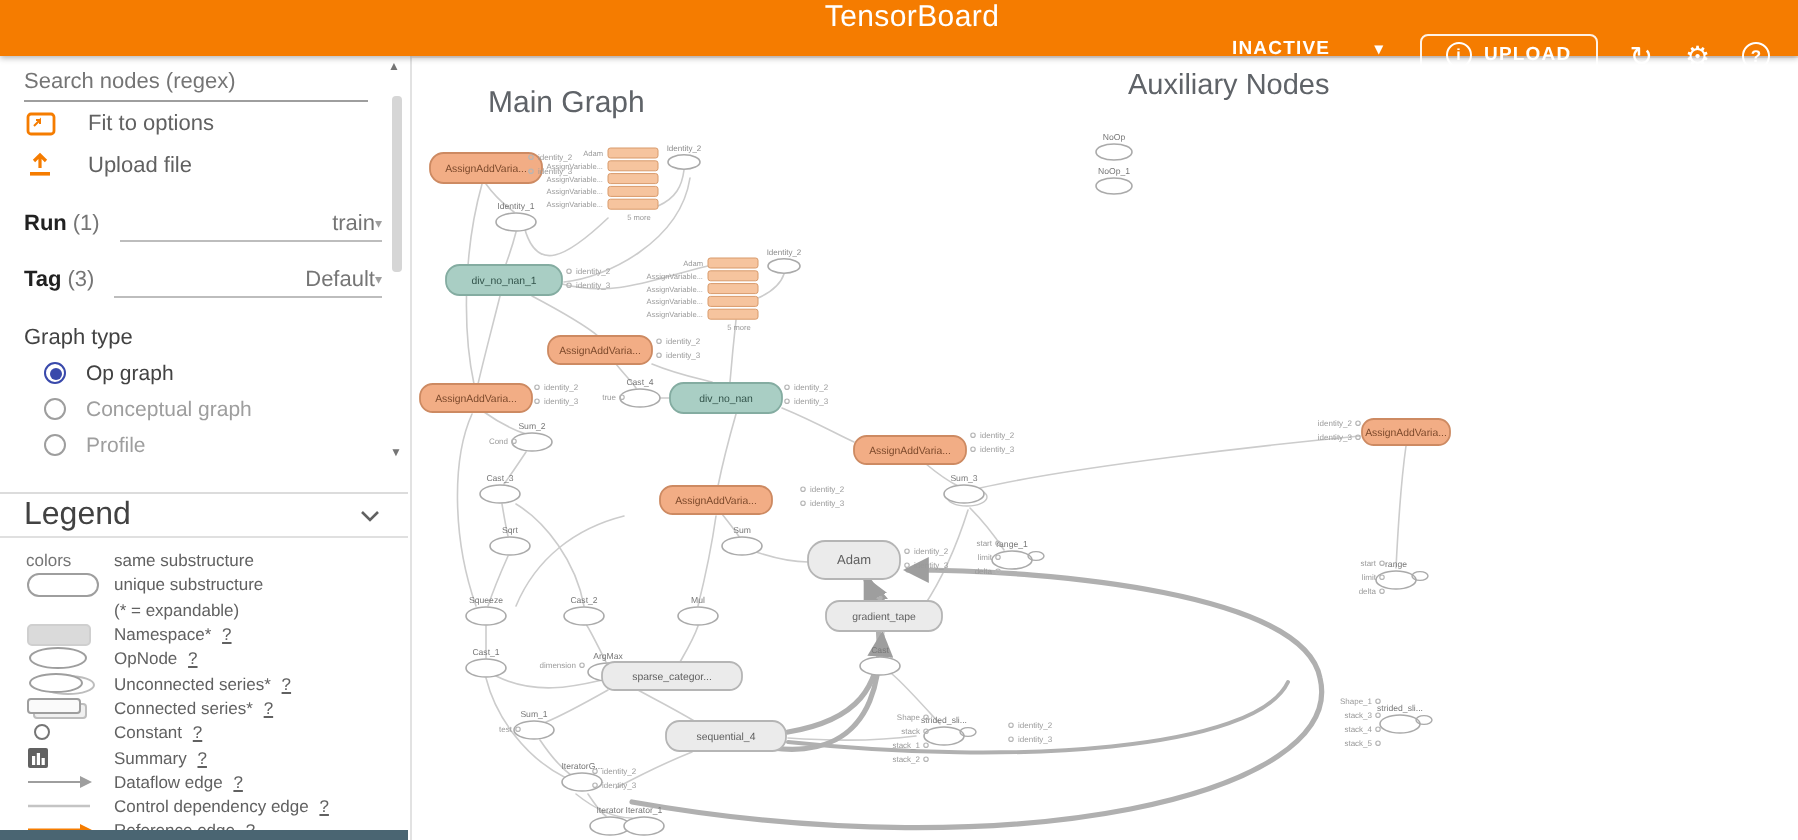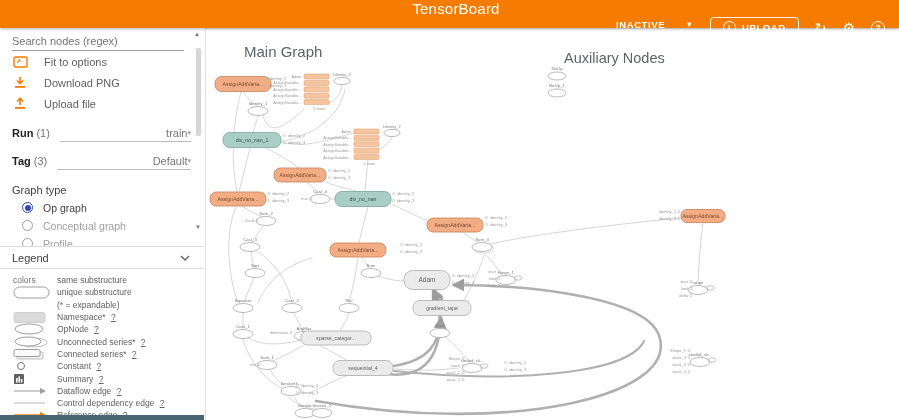--- a/index.html
+++ b/index.html
@@ -51,32 +51,32 @@
   .sb-clipped{height:8px;overflow:hidden;margin:21px 0 0 12px;font-size:11px;color:#616161;}
   .sb-scrollbar{position:absolute;right:2px;top:2px;width:12px;text-align:center;}
   .sb-arrow{font-size:6px;color:#757575;line-height:8px;}
   .sb-thumb{position:absolute;right:4px;top:20px;width:5px;height:88px;background:#d6d6d6;border-radius:2px;}
   .sb-arrow-dn{position:absolute;right:4px;top:196px;font-size:6px;color:#757575;}
   
   .legend-panel{position:absolute;left:0;top:218px;width:204px;height:174px;background:#fff;
                 border-top:1px solid #dcdcdc;}
   .lg-header{height:21px;border-bottom:1px solid #e0e0e0;display:flex;align-items:center;
              justify-content:space-between;padding:0 14px 0 12px;cursor:pointer;}
-  .lg-title{font-size:11px;color:#424242;}
+  .lg-title{font-size:16px;color:#424242;}
   .lg-items{padding:5px 0 0 13px;}
   .lg-row{display:flex;align-items:center;height:12.3px;}
   .lg-icon{width:44px;display:flex;align-items:center;}
   .lg-icon .colors-word{font-size:8.5px;color:#757575;}
   .lg-label{font-size:8.5px;color:#616161;white-space:nowrap;}
   .lg-help{text-decoration:underline;color:#616161;margin-left:3px;cursor:pointer;}
   .lg-strip{position:absolute;left:0;bottom:0;width:204px;height:6px;background:#4a6572;}
   
   .main{position:absolute;left:206px;top:28px;width:693px;height:392px;background:#fff;border-top:1px solid #f3e9e2;}
   .mg-title{position:absolute;left:38px;top:14px;font-size:15px;color:#5f6368;}
-  .aux-title{position:absolute;left:358px;top:21px;font-size:14.5px;color:#5f6368;}
+  .aux-title{position:absolute;left:358px;top:6px;font-size:14.5px;color:#5f6368;}
   #graph{position:absolute;left:2px;top:0;}
 </style>
 </head>
 <body>
 
 <div class="app">
 
   <div class="topbar">
     <div class="tb-title">TensorBoard</div>
     <div class="tb-right">
@@ -100,29 +100,20 @@
     </div>
     <div id="sb-actions">
         <div class="sb-action">
           <span class="ic">
             <svg width="15" height="12">
               <rect x="1" y="1" width="13" height="10" rx="1.5" fill="none" stroke="#f57c00" stroke-width="1.4"></rect>
               <path d="M4 7 L7 4 L7 6 M7 4 L5 4" stroke="#f57c00" stroke-width="1" fill="none"></path>
             </svg>
           </span>
                  <span class="lb">Fit to options</span>
-        </div>
-        <div class="sb-action">
-          <span class="ic">
-            <svg width="12" height="13">
-              <path d="M6 1 V7 M3 4.5 L6 7.5 L9 4.5" stroke="#f57c00" stroke-width="1.6" fill="none"></path>
-              <rect x="1" y="10" width="10" height="1.8" fill="#f57c00"></rect>
-            </svg>
-          </span>
-                 <span class="lb">Download PNG</span>
         </div>
         <div class="sb-action">
           <span class="ic">
             <svg width="12" height="13">
               <path d="M6 8 V1.5 M3 4.5 L6 1.5 L9 4.5" stroke="#f57c00" stroke-width="1.6" fill="none"></path>
               <rect x="1" y="10" width="10" height="1.8" fill="#f57c00"></rect>
             </svg>
           </span>
                  <span class="lb">Upload file</span>
         </div>

